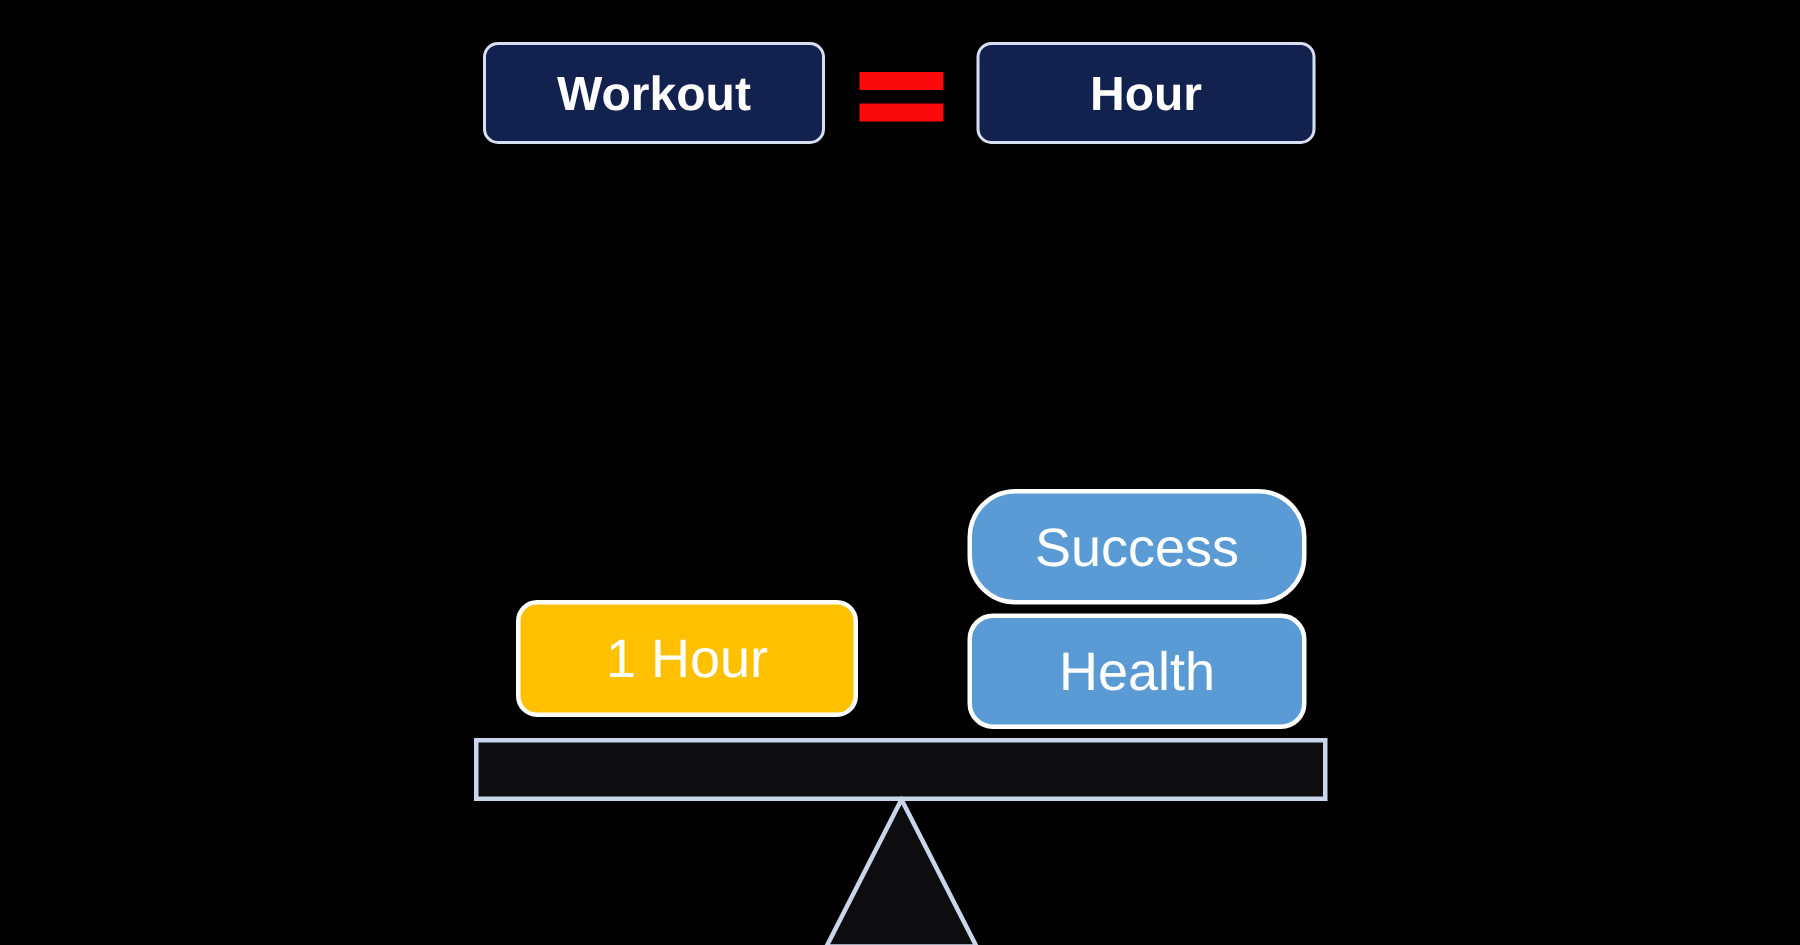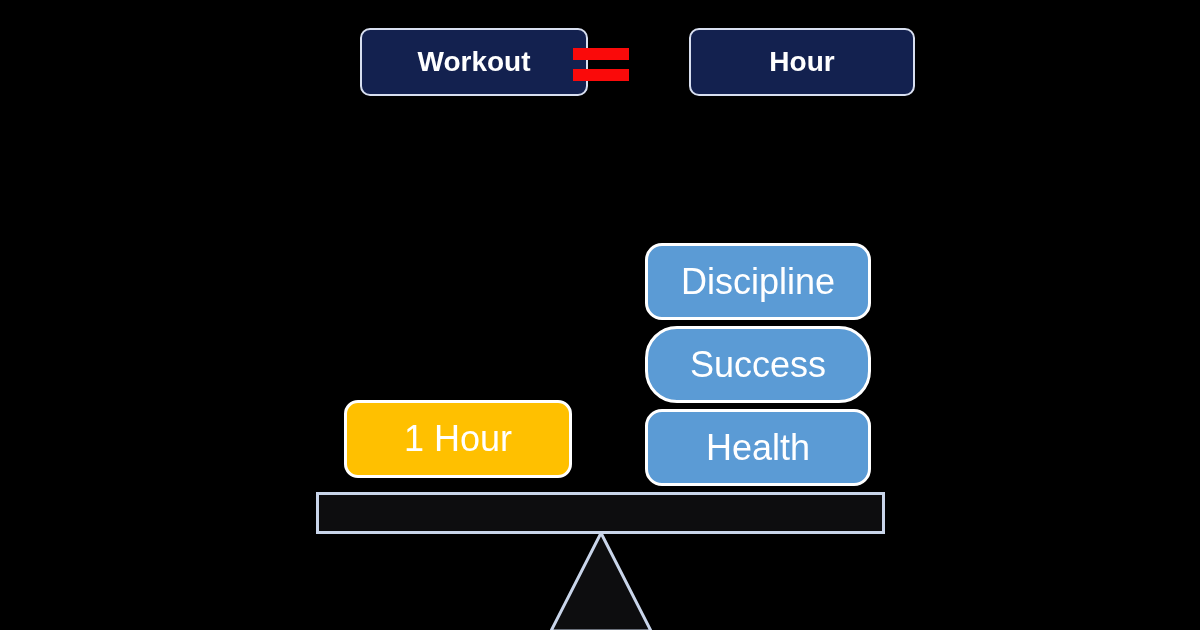--- a/index.html
+++ b/index.html
@@ -23,22 +23,21 @@
     align-items: center;
     justify-content: center;
     color: var(--text, #FFFFFF);
   }
   
   .navy {
     background: var(--navy-box, #13214F);
     border: 2px solid var(--navy-box-border, #D8DFF0);
     border-radius: 10px;
     font-weight: bold;
-    font-size: 28px;
-    margin-left: 38px;
+    font-size: 32px;
   }
   .navy.workout { left: 322px; top: 28px; width: 228px; height: 68px; }
   .navy.life    { left: 651px; top: 28px; width: 226px; height: 68px; }
   
   .equals {
     position: absolute;
     left: 573px; top: 48px;
     width: 56px; height: 33px;
     display: flex;
     flex-direction: column;
@@ -94,21 +93,20 @@
 
   <div class="box navy workout">Workout</div>
 
   <div class="equals" title="=">
     <div class="bar"></div>
     <div class="bar"></div>
   </div>
 
   <div class="box navy life">Hour</div>
 
-  <div class="box blue item-1">Discipline</div>
   <div class="box blue item-2">Success</div>
   <div class="box blue item-3">Health</div>
 
   <div class="box yellow">1 Hour</div>
 
   <div class="beam"></div>
 
   <svg class="fulcrum" viewBox="0 0 130 100" xmlns="http://www.w3.org/2000/svg">
     <polygon points="66,2 116,100 16,100" fill="#0D0D0F" stroke="#C9D5EA" stroke-width="3"></polygon>
   </svg>

